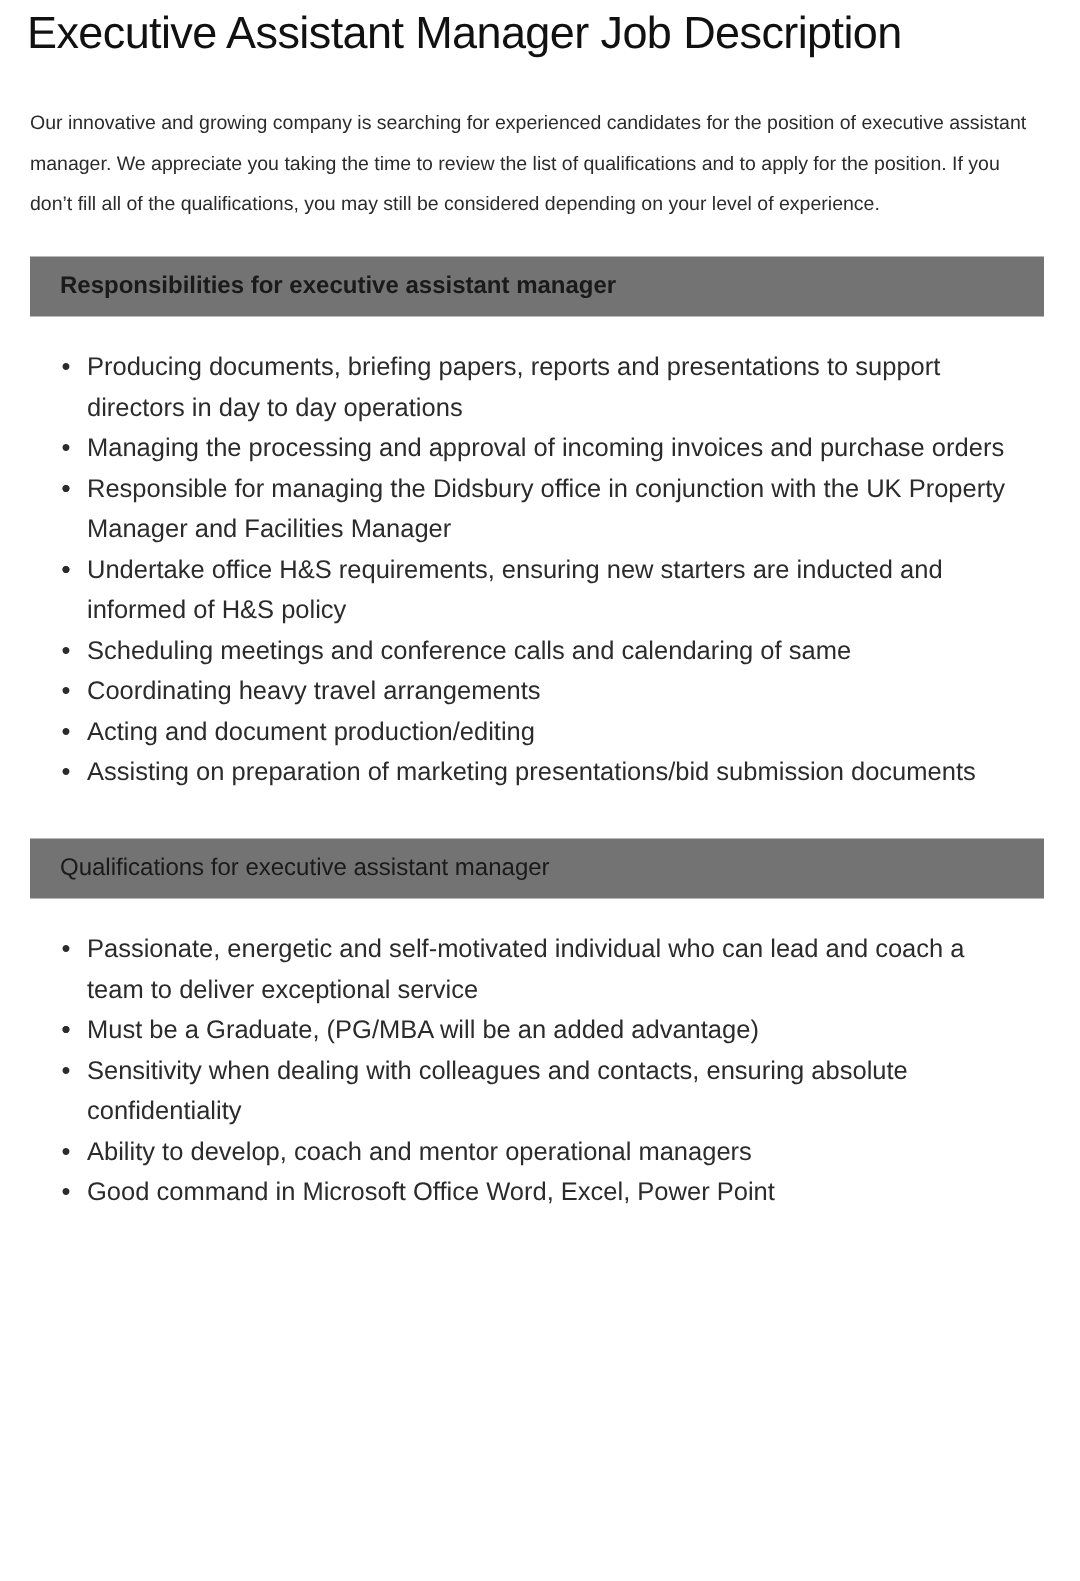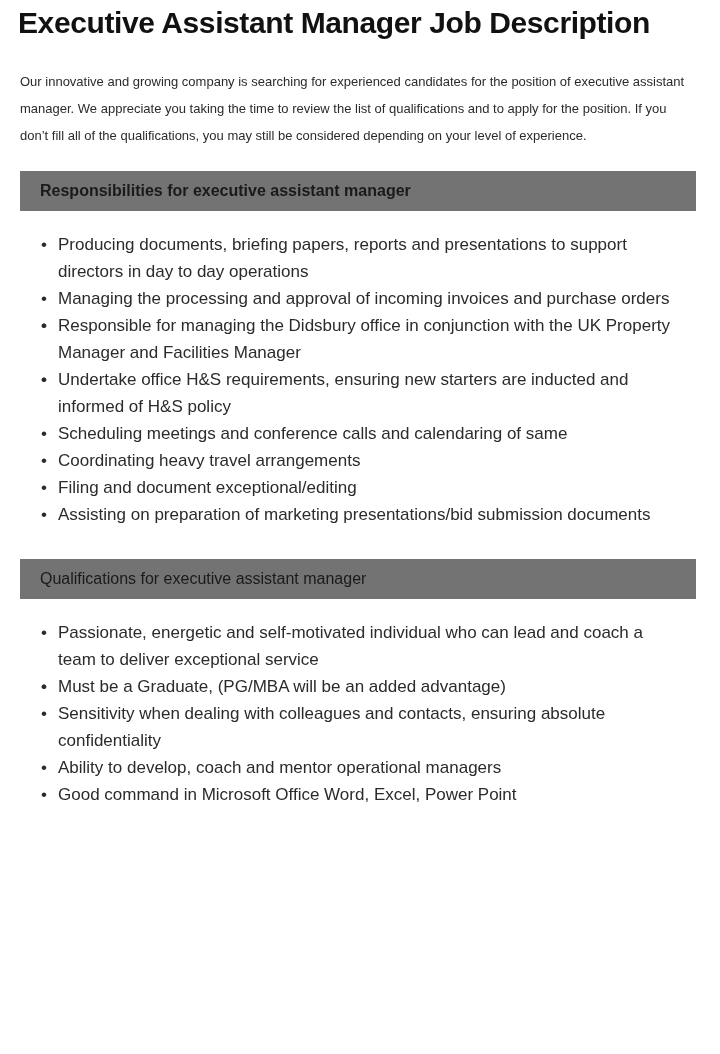--- a/index.html
+++ b/index.html
@@ -18,21 +18,21 @@
   }
 
   .page {
     width: 720px;
     position: relative;
   }
 
   
   .doc-title {
     font-size: 30px;
-    font-weight: bold;
+    font-weight: normal;
     letter-spacing: -0.4px;
     line-height: 38px;
     color: #111111;
     margin: 0;
     padding: 4px 18px 0 18px;
     white-space: nowrap;
   }
 
   
   .intro {
@@ -136,21 +136,21 @@
           <li>
             <span class="bullet">•</span>
             <span class="item-text">Scheduling meetings and conference calls and calendaring of same</span>
           </li>
           <li>
             <span class="bullet">•</span>
             <span class="item-text">Coordinating heavy travel arrangements</span>
           </li>
           <li>
             <span class="bullet">•</span>
-            <span class="item-text">Filing and document exceptional/editing</span>
+            <span class="item-text">Acting and document production/editing</span>
           </li>
           <li>
             <span class="bullet">•</span>
             <span class="item-text">Assisting on preparation of marketing presentations/bid submission documents</span>
           </li>
         </ul>
       </div>
       <div>
         <div class="section-band band-wrap-next">
           <span class="section-band-title">Qualifications for executive assistant manager</span>

